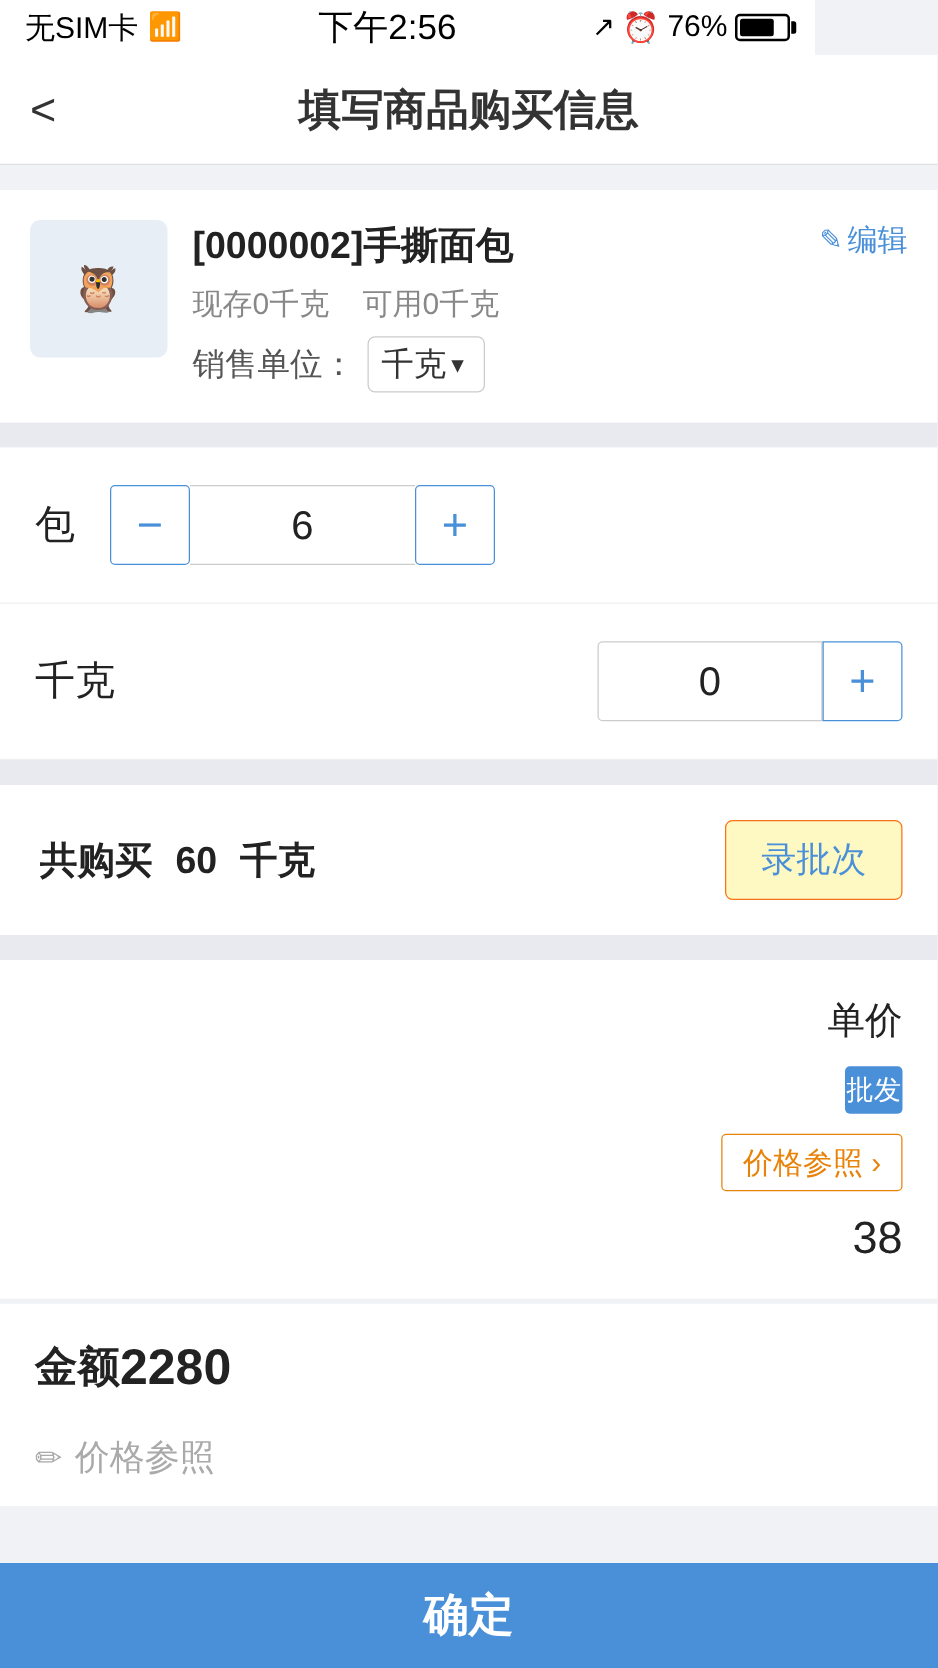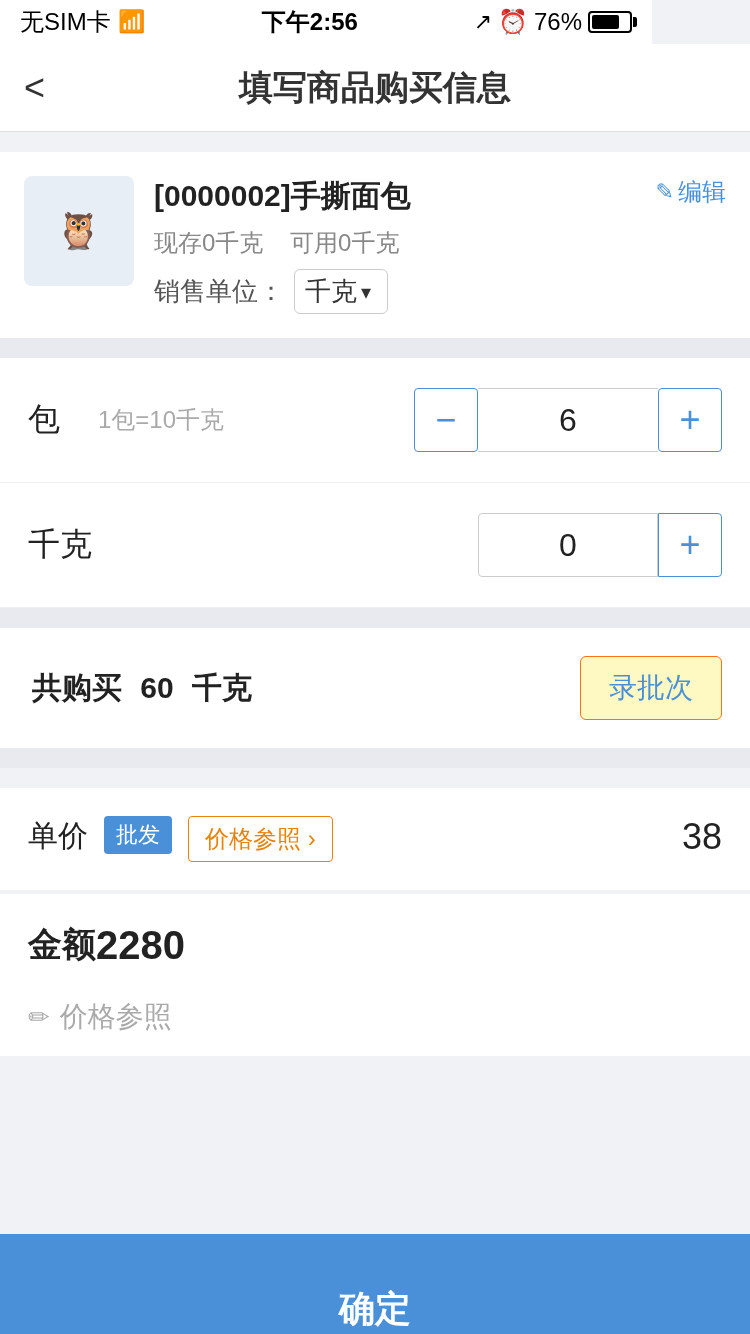--- a/index.html
+++ b/index.html
@@ -19,21 +19,21 @@
       height: 44px;
       background: #fff;
       display: flex;
       align-items: center;
       justify-content: space-between;
       padding: 0 20px;
       font-size: 24px;
       color: #000;
     }
     .status-left { display: flex; align-items: center; gap: 8px; }
-    .status-center { font-size: 24px; font-weight: 700; }
+    .status-center { font-size: 28px; font-weight: 400; }
     .status-right { display: flex; align-items: center; gap: 6px; font-size: 24px; }
     .battery-icon {
       width: 44px; height: 22px;
       border: 2px solid #000;
       border-radius: 4px;
       position: relative;
       display: inline-flex;
       align-items: center;
       padding: 2px;
     }
@@ -225,35 +225,35 @@
       background: #fef9c3;
       border-radius: 6px;
       padding: 12px 28px;
       font-size: 28px;
       cursor: pointer;
     }
 
     
     .price-section {
       background: #fff;
-      margin-top: 20px;
       padding: 28px;
       display: flex;
-      align-items: flex-start;
+      align-items: flex-end;
       gap: 16px;
+      flex-direction: column;
     }
     .price-label {
       font-size: 30px;
       color: #222;
     }
     .price-tag {
       background: #4a90d9;
       color: #fff;
       font-size: 22px;
-      padding: 4px 12px;
+      padding: 4px 1px;
       border-radius: 4px;
     }
     .price-ref-btn {
       border: 1px solid #e8830a;
       color: #e8830a;
       background: #fff;
       font-size: 24px;
       padding: 6px 16px;
       border-radius: 4px;
       display: flex;
@@ -298,27 +298,27 @@
       flex: 1;
       min-height: 340px;
     }
 
     
     .confirm-btn {
       position: fixed;
       bottom: 0;
       left: 0;
       width: 750px;
-      height: 100px;
+      height: 84px;
       background: #4a90d9;
       color: #fff;
       font-size: 36px;
       font-weight: 600;
       display: flex;
-      align-items: flex-end;
+      align-items: center;
       justify-content: center;
       cursor: pointer;
       border: none;
     }
 
     .wifi-icon { font-size: 22px; }
   </style>
 </head>
 <body>
 
@@ -367,21 +367,20 @@
     <span>编辑</span>
   </div>
 </div>
 
 <div class="section-divider"></div>
 
 <div class="quantity-section">
 
   <div class="quantity-row">
     <span class="quantity-label">包</span>
-    <span class="quantity-hint">1包=10千克</span>
     <div class="quantity-controls">
       <button class="qty-btn">−</button>
       <input class="qty-input" type="text" value="6" style="">
       <button class="qty-btn">+</button>
     </div>
   </div>
 
   <div class="quantity-row">
     <span class="quantity-label">千克</span>
     <span class="quantity-hint"></span>

